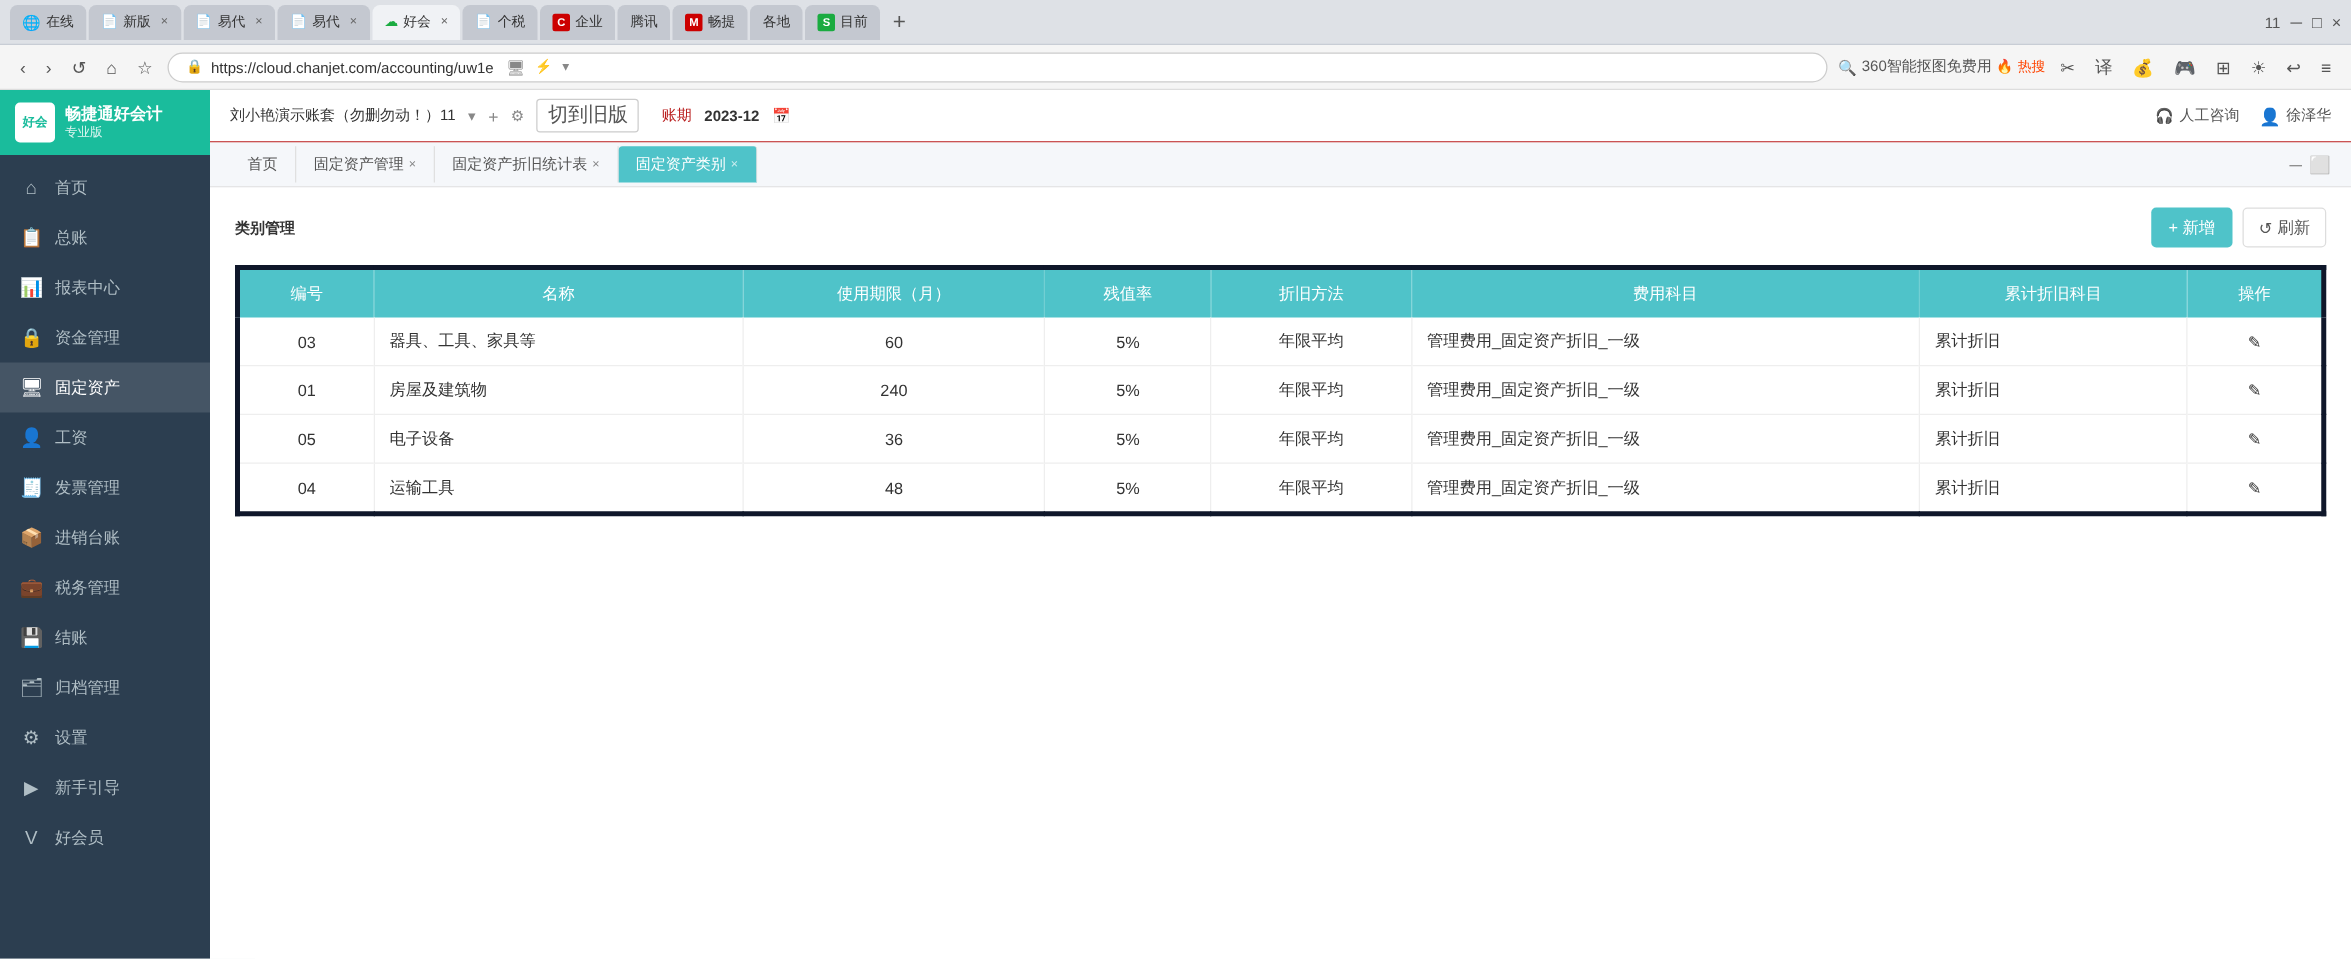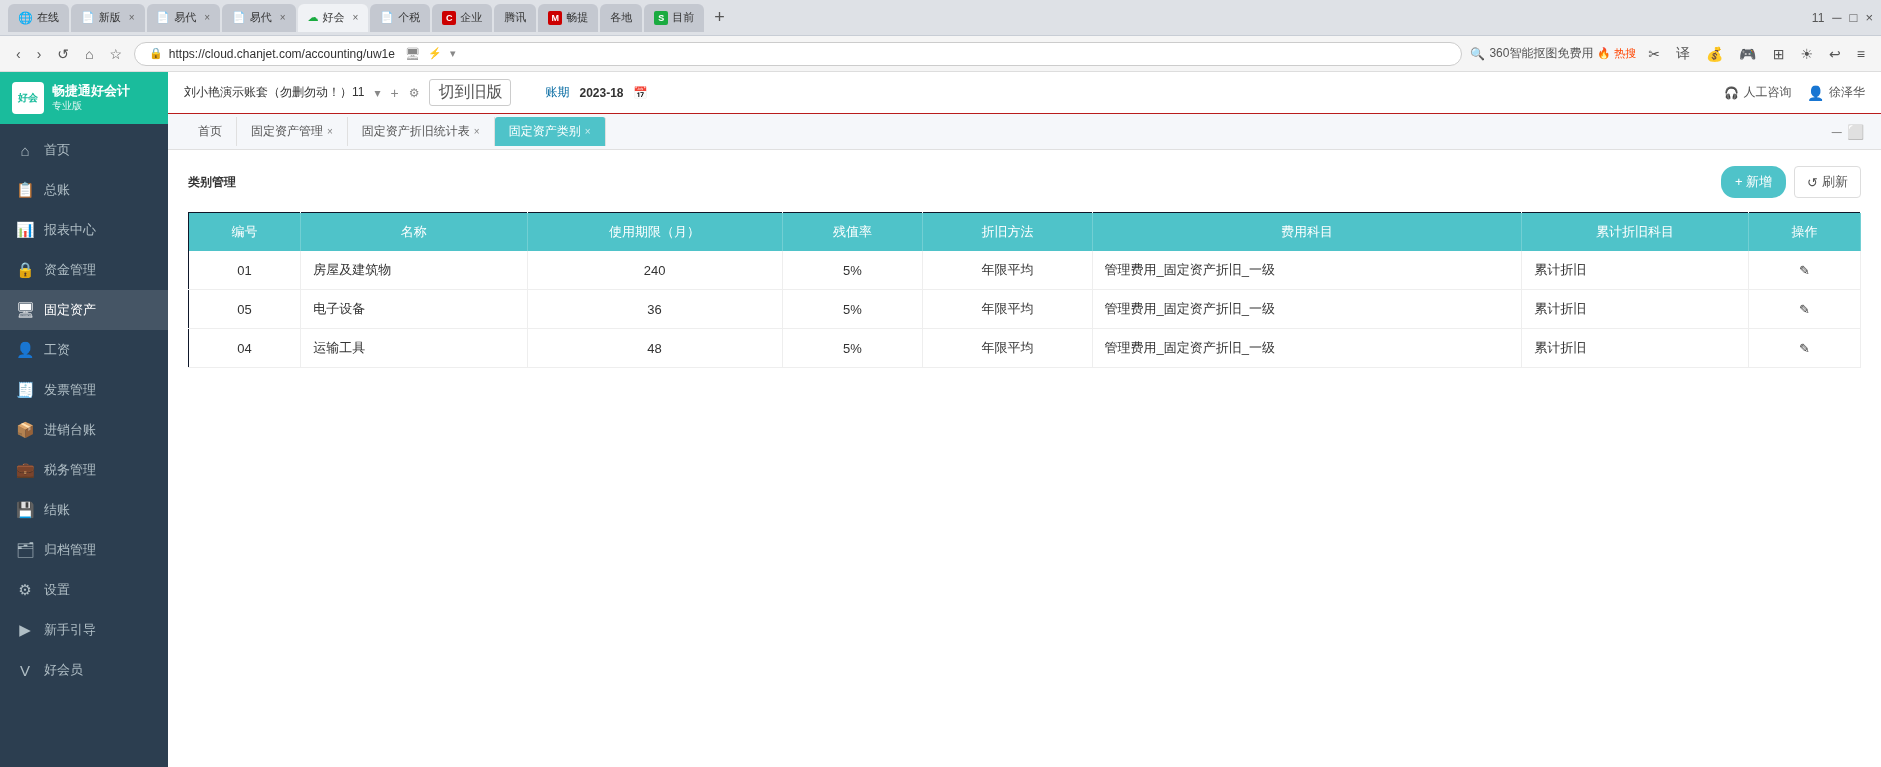--- a/index.html
+++ b/index.html
@@ -212,21 +212,21 @@
       font-size: 12px;
       font-weight: bold;
       color: #333;
     }
     .header-actions { display: flex; gap: 8px; }
     .btn-add {
       background: #4fc3c9;
       color: white;
       border: none;
       padding: 6px 14px;
-      border-radius: 14px;
+      border-radius: 4px;
       cursor: pointer;
       font-size: 13px;
       display: flex;
       align-items: center;
       gap: 4px;
     }
     .btn-refresh {
       background: white;
       color: #555;
       border: 1px solid #ddd;
@@ -236,21 +236,21 @@
       font-size: 13px;
       display: flex;
       align-items: center;
       gap: 4px;
     }
 
     
     .data-table {
       width: 100%;
       border-collapse: collapse;
-      border: 1px solid #0f172a;
+      border: 4px solid #0f172a;
     }
     .data-table thead tr {
       background: #4fc3c9;
     }
     .data-table thead th {
       color: white;
       padding: 10px 12px;
       text-align: center;
       font-weight: 500;
       font-size: 13px;
@@ -429,22 +429,22 @@
   </div>
 
   <div class="main-content">
 
     <div class="top-bar">
       <span style="color:#333;font-size:12px;">刘小艳演示账套（勿删勿动！）11</span>
       <span style="cursor:pointer;color:#888;">▾</span>
       <span style="cursor:pointer;color:#888;font-size:14px;">+</span>
       <span style="cursor:pointer;color:#888;">⚙</span>
       <button class="switch-btn">切到旧版</button>
-      <span style="color:#0369a1;margin-left:24px;">账期</span>
-      <span style="font-weight:bold;color:#333;">2023-18</span>
+      <span style="color:#b91c1c;margin-left:8px;">账期</span>
+      <span style="font-weight:bold;color:#333;">2023-12</span>
       <span style="cursor:pointer;color:#888;">📅</span>
       <div style="margin-left:auto;display:flex;align-items:center;gap:16px;">
         <div class="help-btn">
           <span>🎧</span>
           <span>人工咨询</span>
         </div>
         <div class="user-avatar">
           <span style="font-size:14px;">👤</span>
           <span>徐泽华</span>
         </div>
@@ -492,20 +492,30 @@
             <th>名称</th>
             <th>使用期限（月）</th>
             <th>残值率</th>
             <th>折旧方法</th>
             <th>费用科目</th>
             <th>累计折旧科目</th>
             <th>操作</th>
           </tr>
         </thead>
         <tbody id="table-body">
+        <tr>
+    <td class="td-center">03</td>
+    <td>器具、工具、家具等</td>
+    <td class="td-center">60</td>
+    <td class="td-center">5%</td>
+    <td class="td-center">年限平均</td>
+    <td>管理费用_固定资产折旧_一级</td>
+    <td>累计折旧</td>
+    <td class="td-edit-icon">✎</td>
+  </tr>
             <tr>
     <td class="td-center">01</td>
     <td>房屋及建筑物</td>
     <td class="td-center">240</td>
     <td class="td-center">5%</td>
     <td class="td-center">年限平均</td>
     <td>管理费用_固定资产折旧_一级</td>
     <td>累计折旧</td>
     <td class="td-edit-icon">✎</td>
   </tr>

